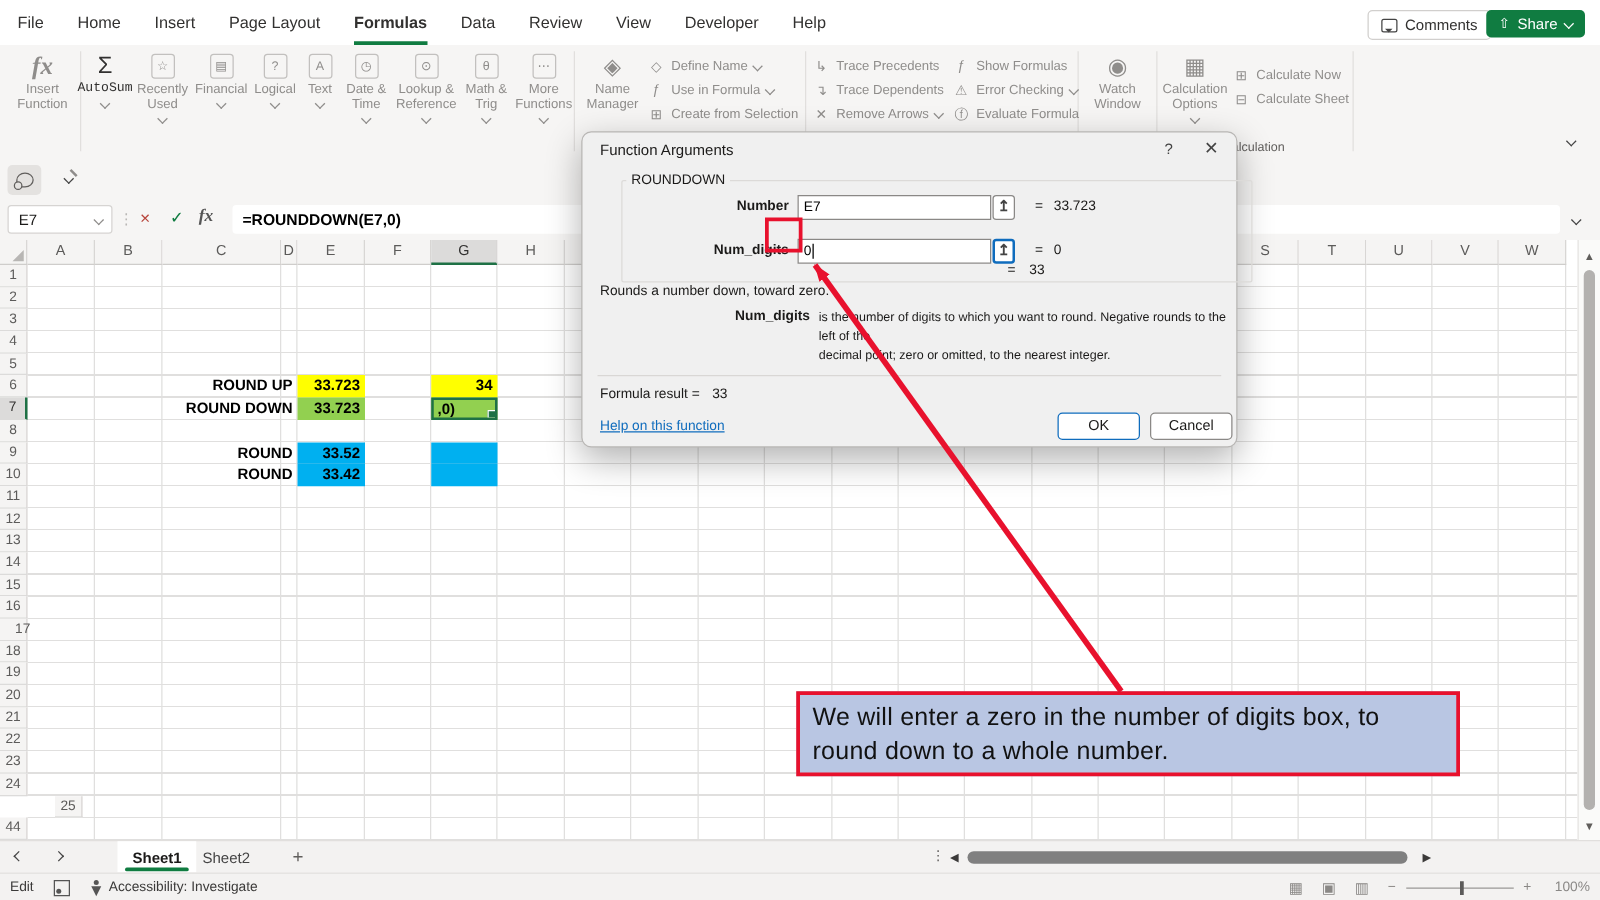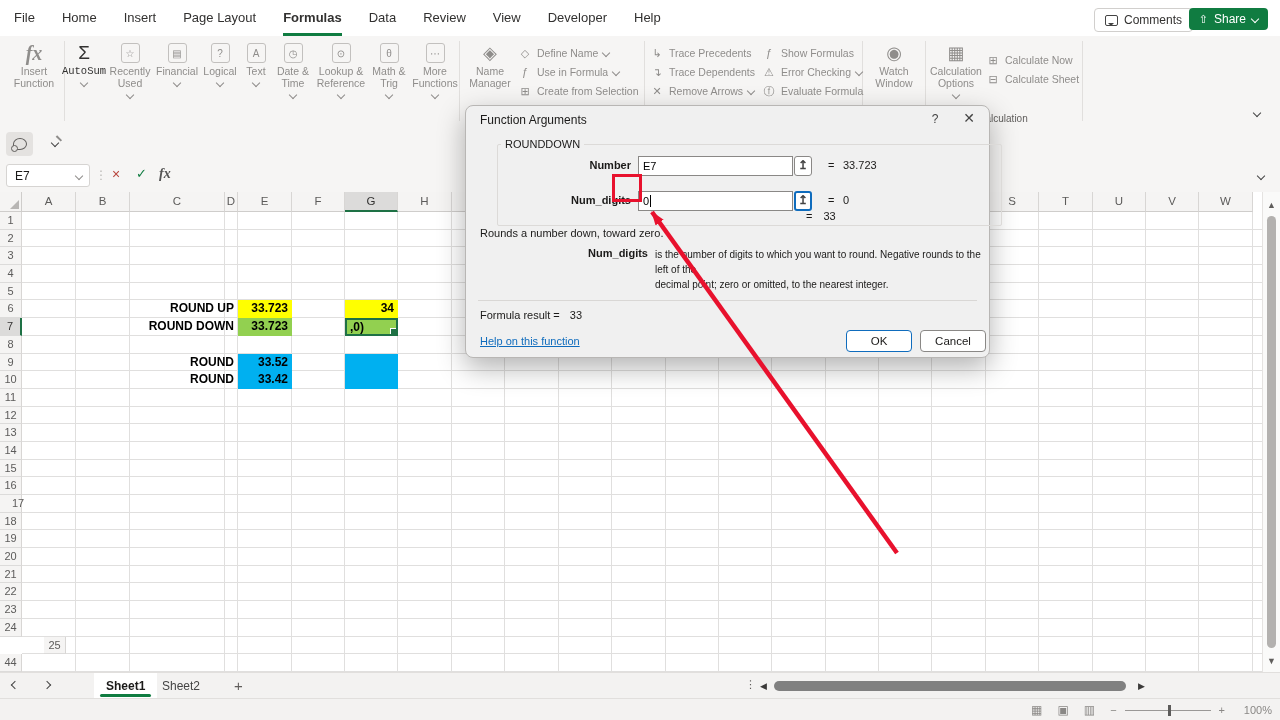--- a/index.html
+++ b/index.html
@@ -384,20 +384,23 @@
 
   <div class="fbar">
     <div class="namebox">
       <span>E7</span>
       <span class="chev"></span>
     </div>
     <span class="fb-dots">⋮</span>
     <span class="fb-x">×</span>
     <span class="fb-check">✓</span>
     <span class="fb-fx">fx</span>
+    <div class="formulafield">
+      <span>=ROUNDDOWN(E7,0)</span>
+    </div>
     <span class="chev dark fbar-chev"></span>
   </div>
 
   <div class="grid">
     <div class="corner"></div>
     <div class="cellsbg"></div>
     <div id="grid-built">
         <div class="colh" style="left: 22px; width: 54px;">A</div>
         <div class="vline" style="left: 75px;"></div>
         <div class="colh" style="left: 76px; width: 54px;">B</div>
@@ -499,20 +502,28 @@
         <div class="sheettab" style="left: 150px;">Sheet2</div>
       </div>
     <span class="tb-plus">+</span>
     <span class="tb-dots">⋮</span>
     <span class="hs-left">◀</span>
     <div class="hs-thumb"></div>
     <span class="hs-right">▶</span>
   </div>
 
   <div class="statusbar">
+    <div class="sb-left">
+      <span>Edit</span>
+      <span class="macro-ic"></span>
+      <span style="display:flex;align-items:center;gap:5px">
+        <span class="acc-ic"></span>
+        <span>Accessibility: Investigate</span>
+      </span>
+    </div>
     <div class="sb-right">
       <span class="view-ic">▦</span>
       <span class="view-ic">▣</span>
       <span class="view-ic">▥</span>
       <div class="zoomslider">
         <span>−</span>
         <div class="zs-track">
           <div class="zs-tick"></div>
           <div class="zs-handle"></div>
         </div>
@@ -568,14 +579,17 @@
 
   <svg class="arrow-svg" viewBox="0 0 1280 720">
     <defs>
       <marker id="ah" markerUnits="userSpaceOnUse" markerWidth="18" markerHeight="14" refX="13" refY="5" orient="auto">
         <path d="M0,0 L14,5 L0,10 Z" fill="#e8112d"></path>
       </marker>
     </defs>
     <line x1="897" y1="553" x2="652" y2="212" stroke="#e8112d" stroke-width="4.5" marker-end="url(#ah)"></line>
   </svg>
   <div class="redbox"></div>
+  <div class="callout">
+    <span>We will enter a zero in the number of digits box, to round down to a whole number.</span>
+  </div>
 
 </div>
 
 </body></html>

